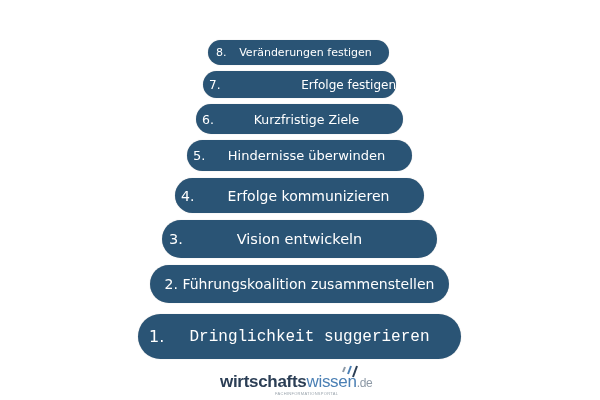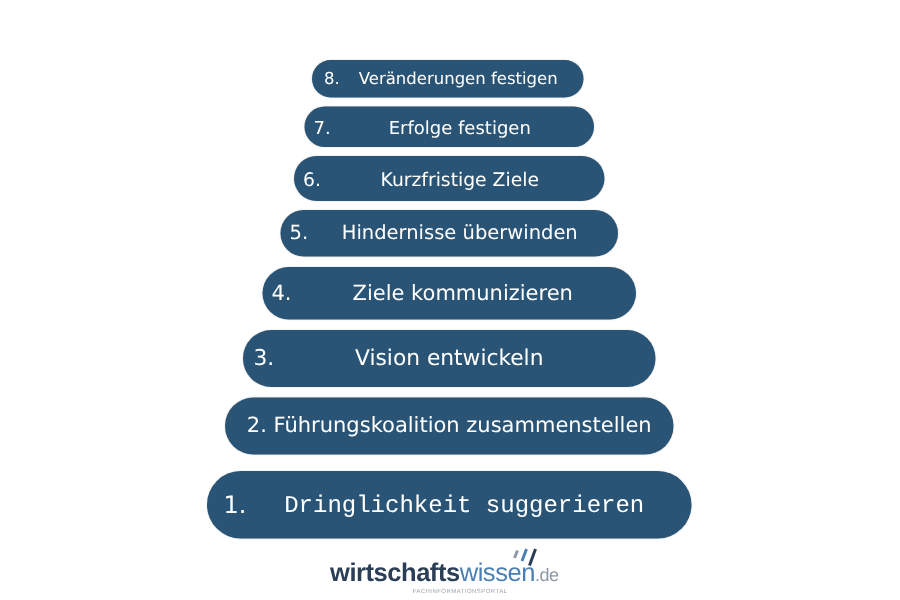--- a/index.html
+++ b/index.html
@@ -23,36 +23,36 @@
 </head>
 <body>
 
 <div class="pill" style="left:208px; top:40px; width:181px; height:25px; font-size:11px;">
   <span class="num" style="left:8px;">8.</span>
   <span class="label" style="padding-left:14px;">Veränderungen festigen</span>
 </div>
 
 <div class="pill" style="left:203px; top:71px; width:193px; height:27px; font-size:12px;">
   <span class="num" style="left:6px;">7.</span>
-  <span class="label" style="padding-left:14px;">Erfolge festigen</span>
+  <span class="label" style="padding-left:14px;text-align:right;">Erfolge festigen</span>
 </div>
 
 <div class="pill" style="left:196px; top:104px; width:207px; height:30px; font-size:12.5px;">
   <span class="num" style="left:6px;">6.</span>
   <span class="label" style="padding-left:14px;">Kurzfristige Ziele</span>
 </div>
 
 <div class="pill" style="left:187px; top:140px; width:225px; height:31px; font-size:13px;">
   <span class="num" style="left:6px;">5.</span>
   <span class="label" style="padding-left:14px;">Hindernisse überwinden</span>
 </div>
 
 <div class="pill" style="left:175px; top:178px; width:249px; height:35px; font-size:14px;">
   <span class="num" style="left:6px;">4.</span>
-  <span class="label" style="padding-left:18px;">Ziele kommunizieren</span>
+  <span class="label" style="padding-left:18px;">Erfolge kommunizieren</span>
 </div>
 
 <div class="pill" style="left:162px; top:220px; width:275px; height:38px; font-size:14.5px;">
   <span class="num" style="left:7px;">3.</span>
   <span class="label" style="">Vision entwickeln</span>
 </div>
 
 <div class="pill" style="left:150px; top:265px; width:299px; height:38px; font-size:14px;">
   <span class="label" style="text-align:center;">
     <span>2.</span>

